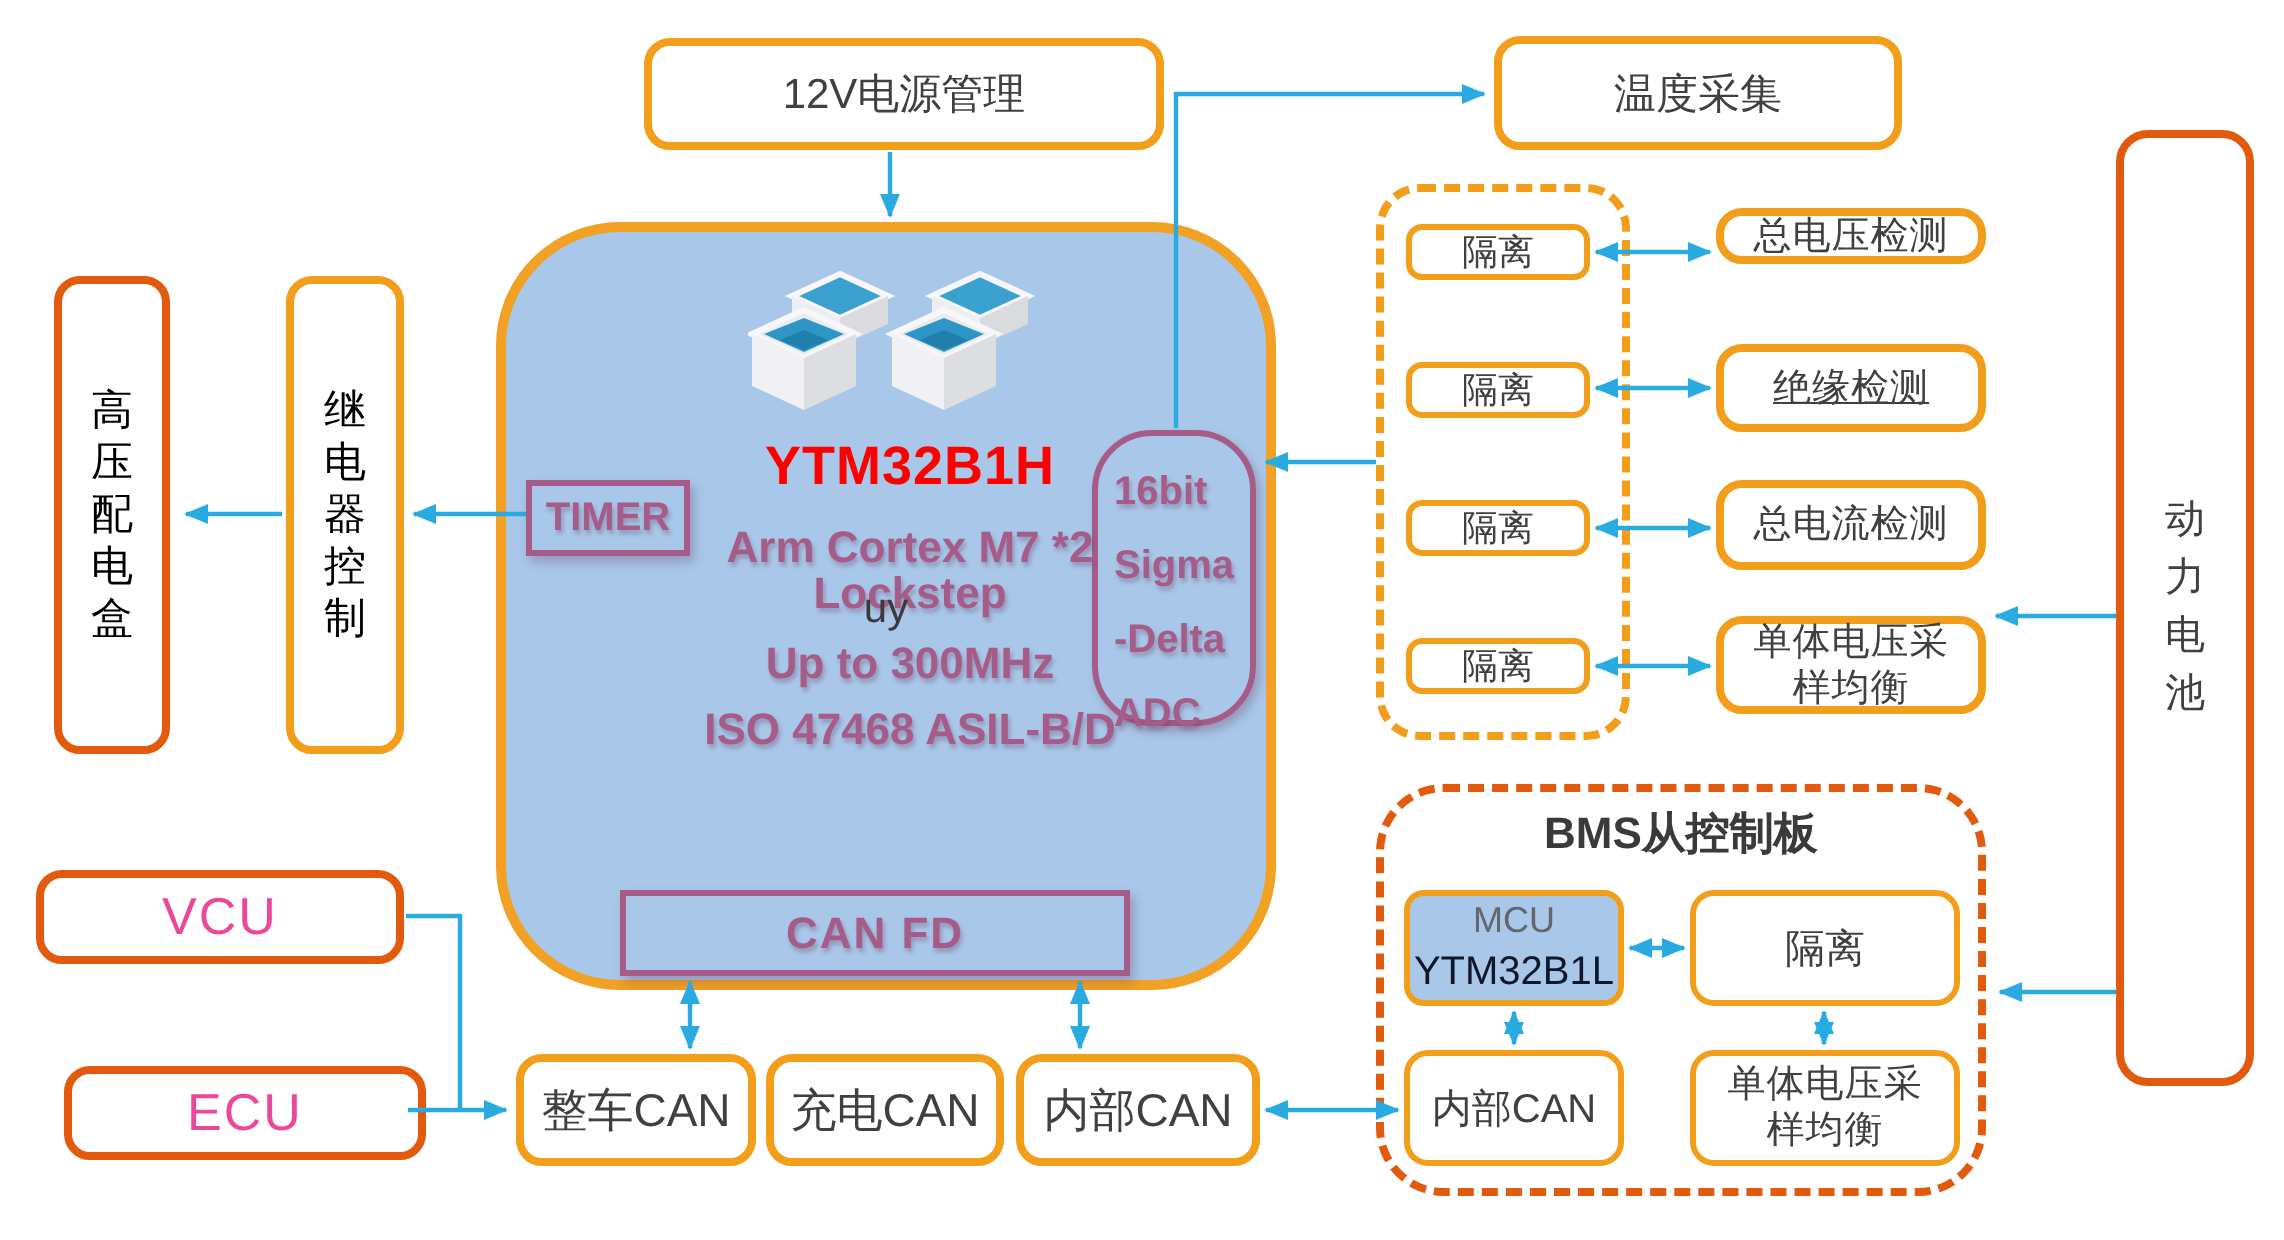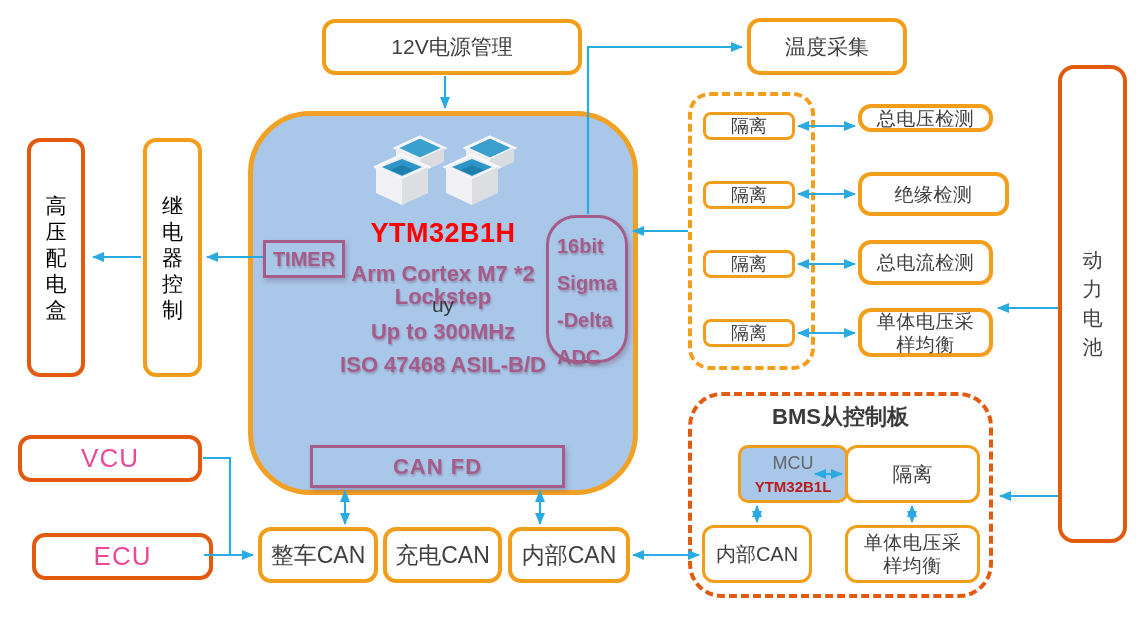--- a/index.html
+++ b/index.html
@@ -19,45 +19,45 @@
   .soc {
     position:absolute; box-sizing:border-box; background:#A9C7E9;
     border:5px solid #F2A125; border-radius:62px;
   }
   .mauvebox {
     position:absolute; box-sizing:border-box; background:transparent;
     border:3px solid #A55C89; display:flex; align-items:center; justify-content:center;
     color:#A55C89; box-shadow:2px 3px 5px rgba(90,40,70,.28);
   }
   .mauvetext { color:#A55C89; font-weight:bold; text-shadow:1px 2px 2px rgba(90,40,70,.3); }
-  .soctext { position:absolute; left:248px; width:390px; text-align:center; }
+  .soctext { position:absolute; left:248px; width:390px; text-align:center;padding-left:12px; }
   .vt  { display:block; width:24px; word-break:break-all; text-align:center;
          font-size:21px; line-height:26px; color:#000000; }
   .vtb { display:block; width:24px; word-break:break-all; text-align:center;
          font-size:20px; line-height:29px; color:#404040; }
   .cn20 { font-size:20px; }
   .cn21 { font-size:21px; }
   .cn23 { font-size:23px; }
   .det  { font-size:19px; line-height:23px; padding:0 10px; letter-spacing:.5px; }
   .iso-s{ font-size:18px; border-width:3px; border-radius:8px; }
   .latin{ font-size:26px; color:#ec4899; letter-spacing:1px; }
   .overlay { position:absolute; left:0; top:0; z-index:5; pointer-events:none; }
   .bmsmcu { flex-direction:column; gap:4px; background:#A9C7E9; }
   .bmsmcu .lbl { font-size:18px; color:#63666A; }
-  .bmsmcu .nm  { font-size:15px; font-weight:bold; color:#b91c1c; }
+  .bmsmcu .nm  { font-size:20px; font-weight:normal; color:#0f172a; }
   .watermark { position:absolute; left:248px; width:390px; text-align:center;
                color:#3A3A3A; font-size:21px; z-index:3; }
 </style>
 </head>
 <body>
 
 <div id="canvas">
 
   <div class="b amber cn21" style="left:322px; top:19px; width:260px; height:56px;">12V电源管理</div>
-  <div class="b amber cn21" style="left:747px; top:18px; width:160px; height:57px;">温度采集</div>
+  <div class="b amber cn21" style="left:747px; top:18px; width:204px; height:57px;">温度采集</div>
 
   <div class="b deep" style="left:27px; top:138px; width:58px; height:239px;">
     <span class="vt">高压配电盒</span>
   </div>
   <div class="b amber" style="left:143px; top:138px; width:59px; height:239px;">
     <span class="vt">继电器控制</span>
   </div>
   <div class="b deep latin" style="left:18px; top:435px; width:184px; height:47px;">VCU</div>
   <div class="b deep latin" style="left:22px; top:533px; width:181px; height:47px;margin-left:10px;">ECU</div>
 
@@ -100,35 +100,35 @@
   </div>
   <div class="mauvebox mauvetext" style="left:310px; top:445px; width:255px; height:43px; font-size:22px; letter-spacing:1px;">CAN FD</div>
 
   <div class="b dash-amber" style="left:688px; top:92px; width:127px; height:278px;"></div>
   <div class="b amber iso-s" style="left:703px; top:112px; width:92px; height:28px;">隔离</div>
   <div class="b amber iso-s" style="left:703px; top:181px; width:92px; height:28px;">隔离</div>
   <div class="b amber iso-s" style="left:703px; top:250px; width:92px; height:28px;">隔离</div>
   <div class="b amber iso-s" style="left:703px; top:319px; width:92px; height:28px;">隔离</div>
 
   <div class="b amber det" style="left:858px; top:104px; width:135px; height:28px;">总电压检测</div>
-  <div class="b amber det" style="left:858px; top:172px; width:151px; height:44px;">绝缘检测</div>
+  <div class="b amber det" style="left:858px; top:172px; width:135px; height:44px;text-decoration:underline;">绝缘检测</div>
   <div class="b amber det" style="left:858px; top:240px; width:135px; height:45px;">总电流检测</div>
   <div class="b amber det" style="left:858px; top:308px; width:135px; height:49px;">单体电压采样均衡</div>
 
   <div class="b deep" style="left:1058px; top:65px; width:69px; height:478px; border-radius:16px;">
     <span class="vtb">动力电池</span>
   </div>
 
   <div class="b amber cn23" style="left:258px; top:527px; width:120px; height:56px;">整车CAN</div>
   <div class="b amber cn23" style="left:383px; top:527px; width:119px; height:56px;">充电CAN</div>
   <div class="b amber cn23" style="left:508px; top:527px; width:122px; height:56px;">内部CAN</div>
 
   <div class="b dash-deep" style="left:688px; top:392px; width:305px; height:206px;"></div>
   <div class="b" style="left:688px; top:403px; width:305px; height:28px; background:transparent; font-size:22px; font-weight:bold; color:#3A3A3A;">BMS从控制板</div>
-  <div class="b amber bmsmcu" style="left:702px; top:445px; width:110px; height:58px; border-width:3px; border-radius:10px;margin-left:36px;">
+  <div class="b amber bmsmcu" style="left:702px; top:445px; width:110px; height:58px; border-width:3px; border-radius:10px;">
     <span class="lbl">MCU</span>
     <span class="nm">YTM32B1L</span>
   </div>
   <div class="b amber cn20" style="left:845px; top:445px; width:135px; height:58px; border-width:3px; border-radius:12px;">隔离</div>
   <div class="b amber cn20" style="left:702px; top:525px; width:110px; height:58px; border-width:3px; border-radius:12px;">内部CAN</div>
   <div class="b amber det" style="left:845px; top:525px; width:135px; height:58px; border-width:3px; border-radius:12px;">单体电压采样均衡</div>
 
   <svg class="overlay" width="1142" height="620" viewBox="0 0 1142 620">
     <defs>
       <marker id="ah" viewBox="0 0 12 10" refX="11" refY="5" markerWidth="12" markerHeight="10" markerUnits="userSpaceOnUse" orient="auto-start-reverse">

